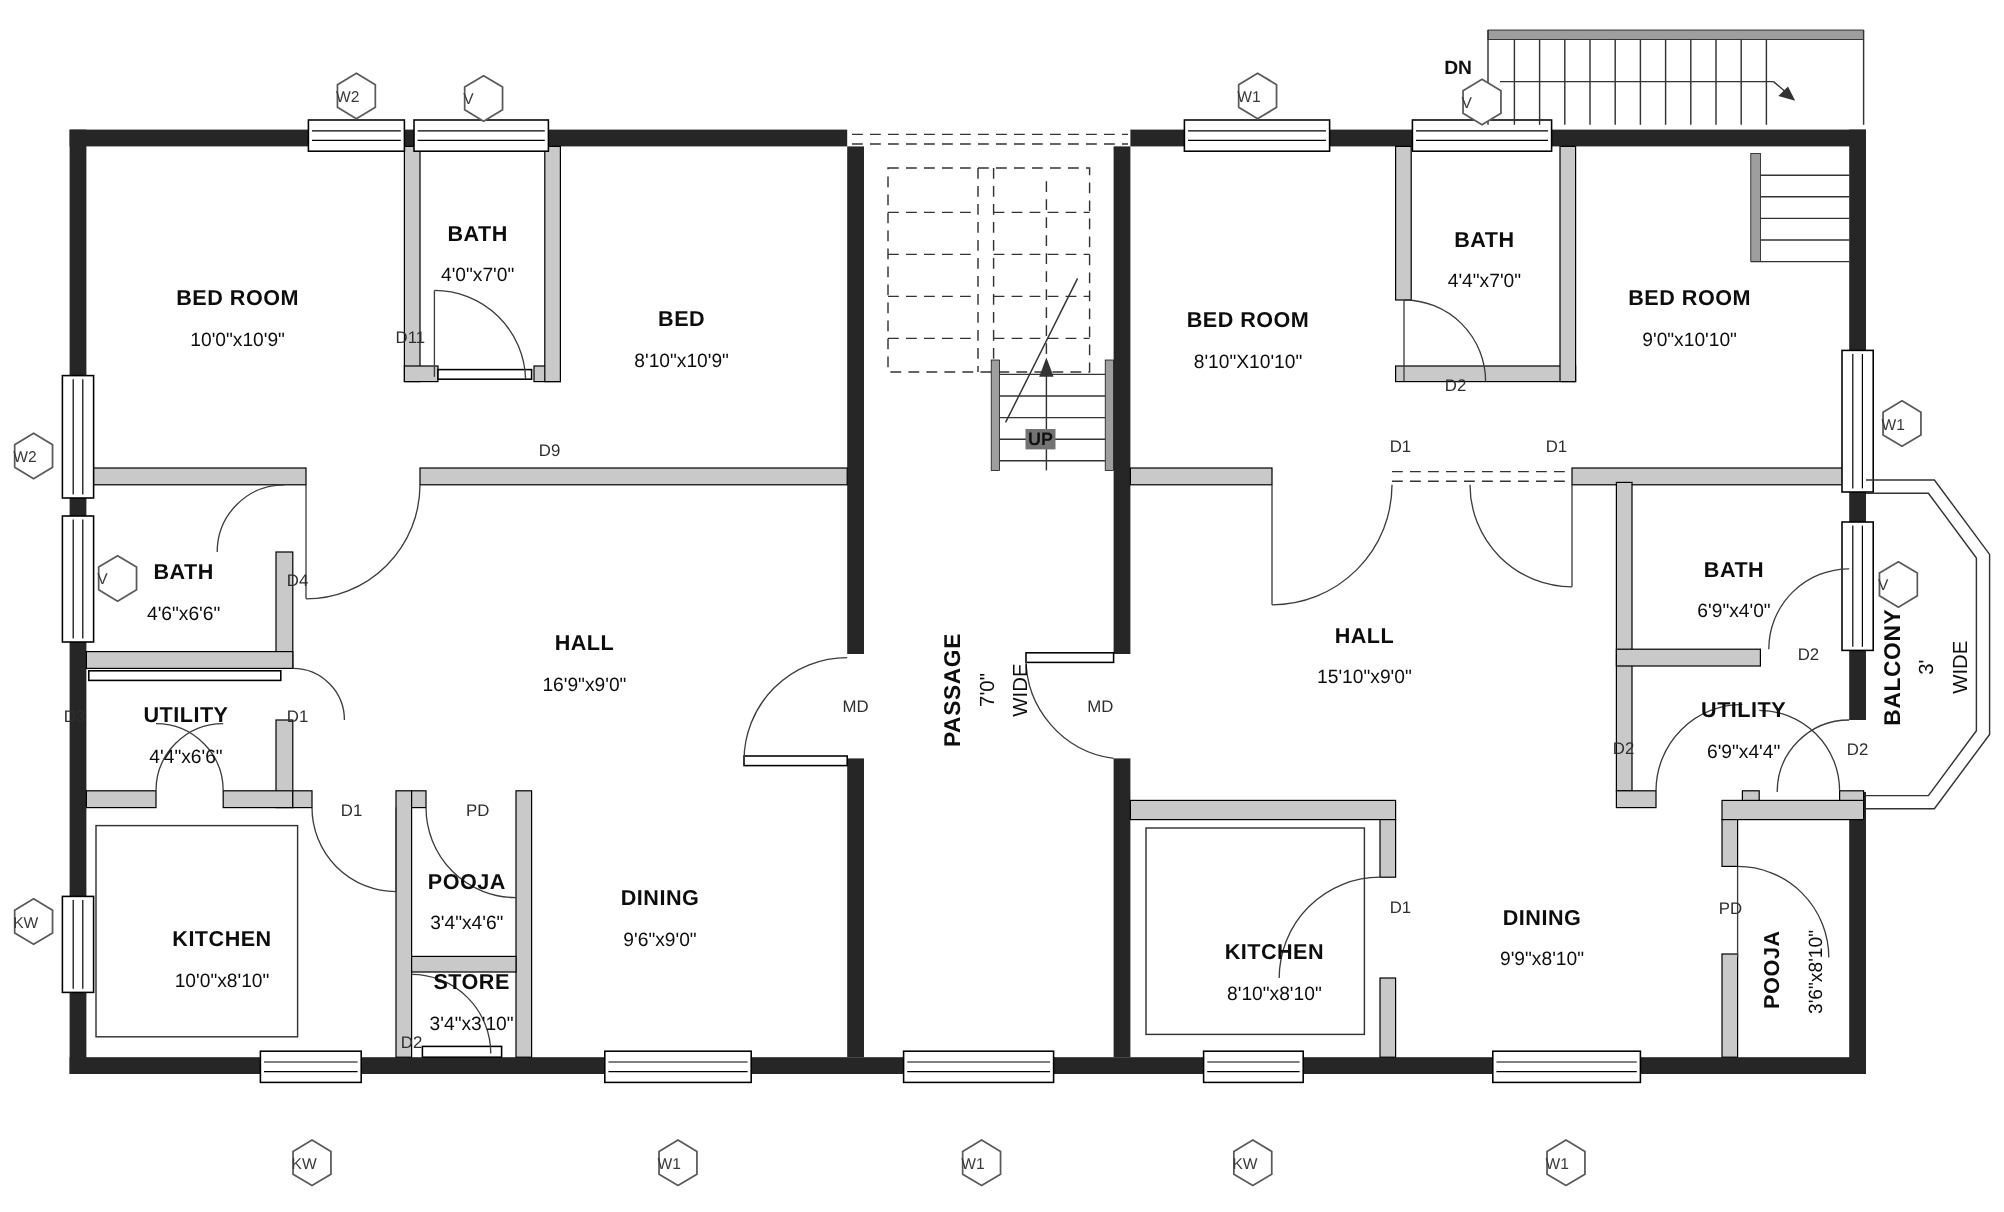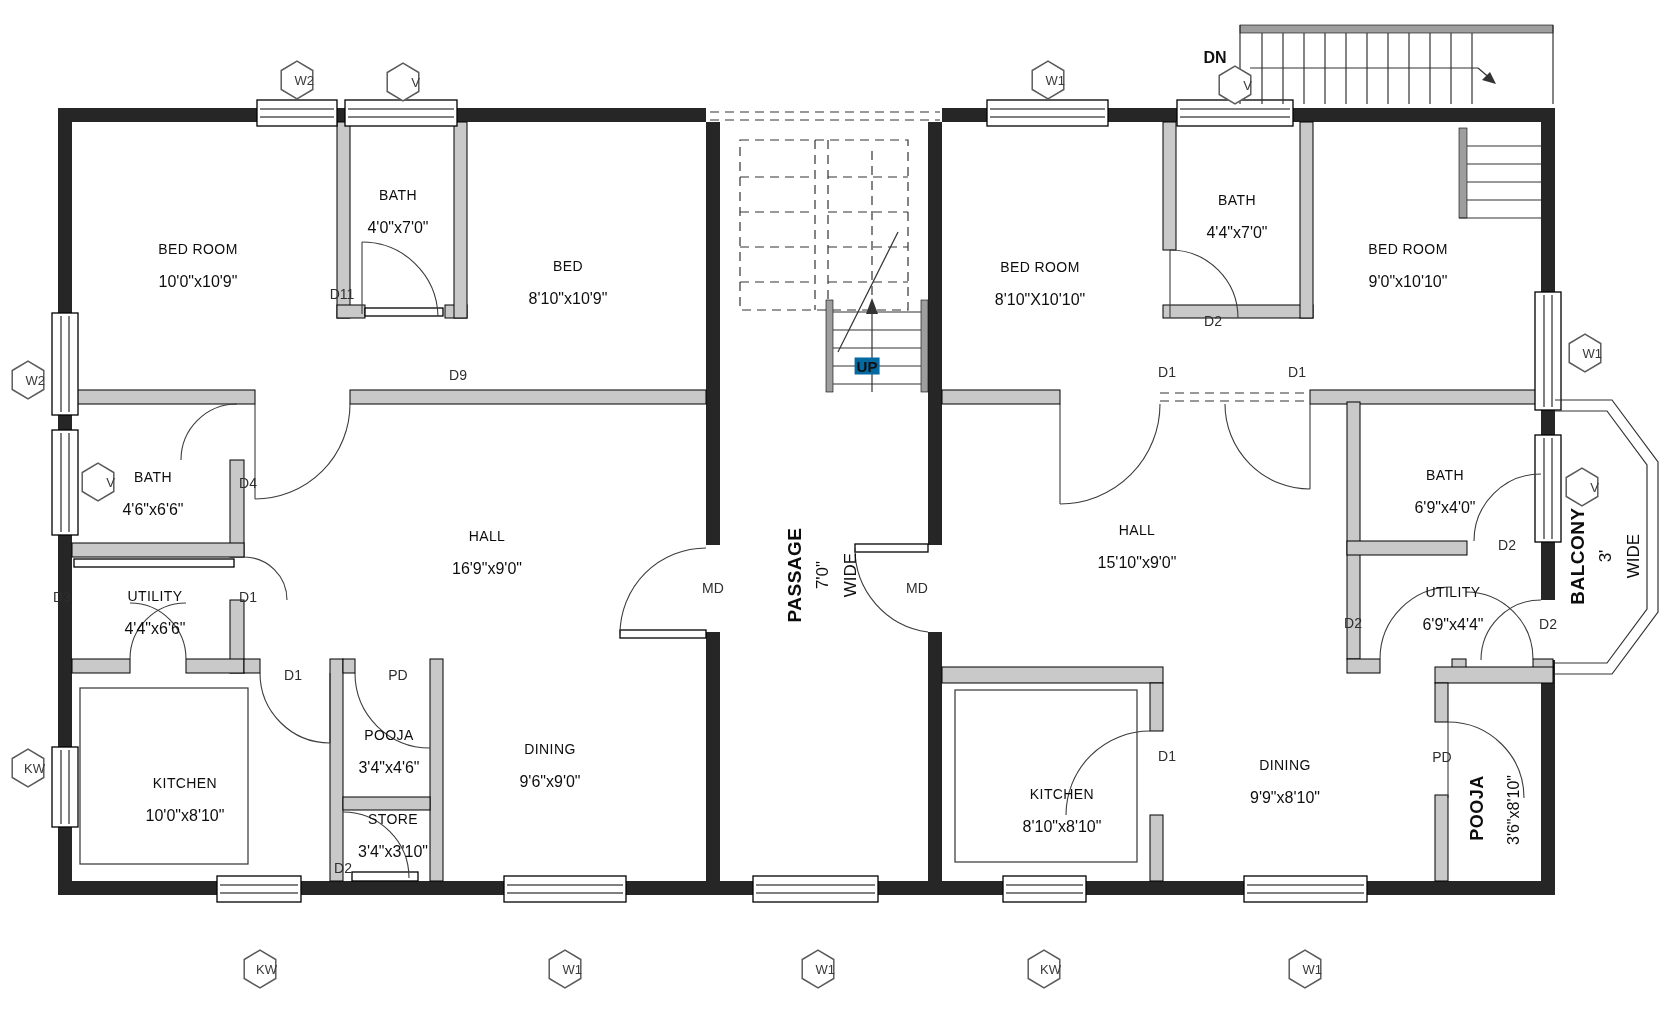--- a/index.html
+++ b/index.html
@@ -9,32 +9,32 @@
   .wall{fill:#262626}
   .pw{fill:#c9c9c9;stroke:#000;stroke-width:1}
   .gray{fill:#9e9e9e;stroke:#000;stroke-width:.6}
   .thin{stroke:#333;fill:none;stroke-width:1.2}
   .arc{stroke:#3c3c3c;fill:none;stroke-width:1.1}
   .dash{stroke:#333;fill:none;stroke-width:1.2;stroke-dasharray:9 6}
   .winb{fill:#fff;stroke:#000;stroke-width:1.3}
   .winl{stroke:#000;stroke-width:1}
   .room{position:absolute;transform:translate(-50%,-50%);text-align:center;
         color:#0d0d0d;white-space:nowrap;z-index:3}
-  .rn{font-weight:normal;font-size:14px;letter-spacing:.4px}
+  .rn{font-weight:bold;font-size:18px;letter-spacing:.4px}
   .rd{font-size:16px;margin-top:16px}
   .dl{position:absolute;transform:translate(-50%,-50%);font-size:14px;
       color:#2e2e2e;white-space:nowrap;z-index:3}
   .stair-lbl{position:absolute;transform:translate(-50%,-50%);font-weight:bold;
-      font-size:15px;color:#111;background:#0369a1;padding:0 2px;z-index:3}
+      font-size:15px;color:#111;background:#737373;padding:0 2px;z-index:3}
   .vert{position:absolute;transform:translate(-50%,-50%) rotate(-90deg);
       white-space:nowrap;color:#0d0d0d;z-index:3}
   .vb{font-weight:bold;font-size:19px;letter-spacing:.5px}
   .vm{font-size:17px}
   .mk{position:absolute;width:34px;height:40px;transform:translate(-50%,-50%);
-      display:flex;align-items:center;justify-content:flex-end;z-index:4}
+      display:flex;align-items:center;justify-content:flex-start;z-index:4}
   .mk svg{position:absolute;left:0;top:0;width:34px;height:40px}
   .mk polygon{fill:#fff;stroke:#5a5a5a;stroke-width:1.4}
   .mk span{position:relative;font-size:13px;color:#3a3a3a}
 </style>
 </head>
 <body>
 
 <div id="plan">
 
   <svg class="lines" width="1670" height="1010" viewBox="0 0 1670 1010">
@@ -319,21 +319,21 @@
 
   <div class="vert vb" style="left:1477px;top:808px;font-size:18px">POOJA</div>
   <div class="vert vm" style="left:1514px;top:810px;font-size:16px">3'6"x8'10"</div>
   <div class="vert vb" style="left:795px;top:575px">PASSAGE</div>
   <div class="vert vm" style="left:823px;top:575px">7'0"</div>
   <div class="vert vm" style="left:851px;top:575px">WIDE</div>
   <div class="vert vb" style="left:1578px;top:556px">BALCONY</div>
   <div class="vert vm" style="left:1606px;top:556px">3'</div>
   <div class="vert vm" style="left:1634px;top:556px">WIDE</div>
 
-  <div class="dl" style="left:342px;top:294px">D11</div>
+  <div class="dl" style="left:342px;top:281px">D11</div>
   <div class="dl" style="left:458px;top:375px">D9</div>
   <div class="dl" style="left:248px;top:483px">D4</div>
   <div class="dl" style="left:62px;top:597px">D3</div>
   <div class="dl" style="left:248px;top:597px">D1</div>
   <div class="dl" style="left:293px;top:675px">D1</div>
   <div class="dl" style="left:398px;top:675px">PD</div>
   <div class="dl" style="left:343px;top:868px">D2</div>
   <div class="dl" style="left:1213px;top:321px">D2</div>
   <div class="dl" style="left:1167px;top:372px">D1</div>
   <div class="dl" style="left:1297px;top:372px">D1</div>

